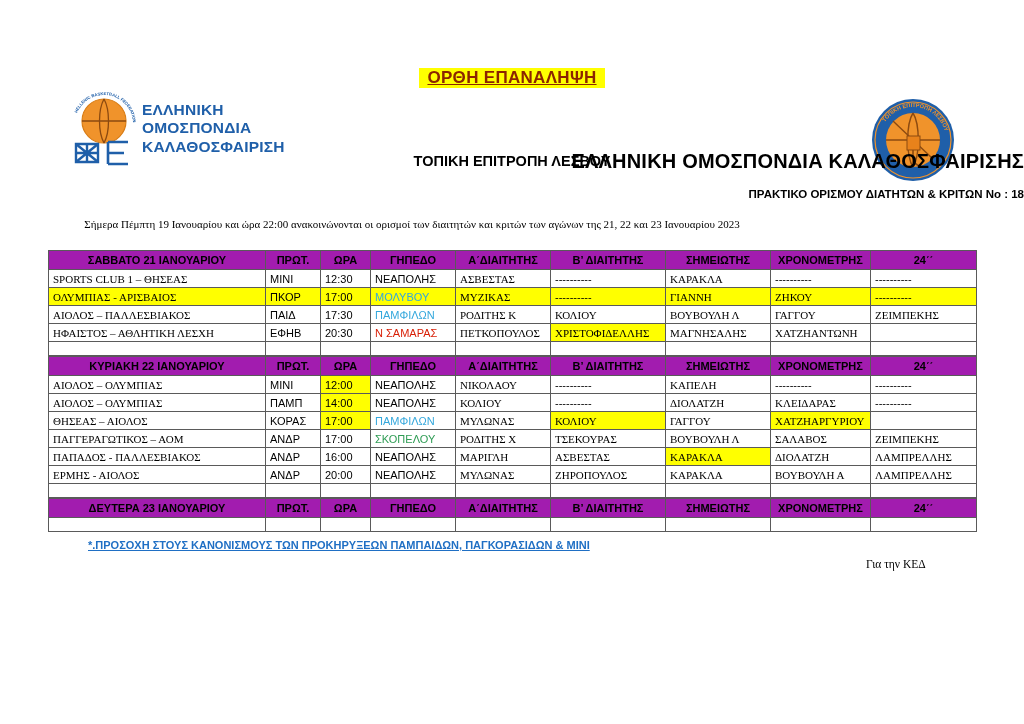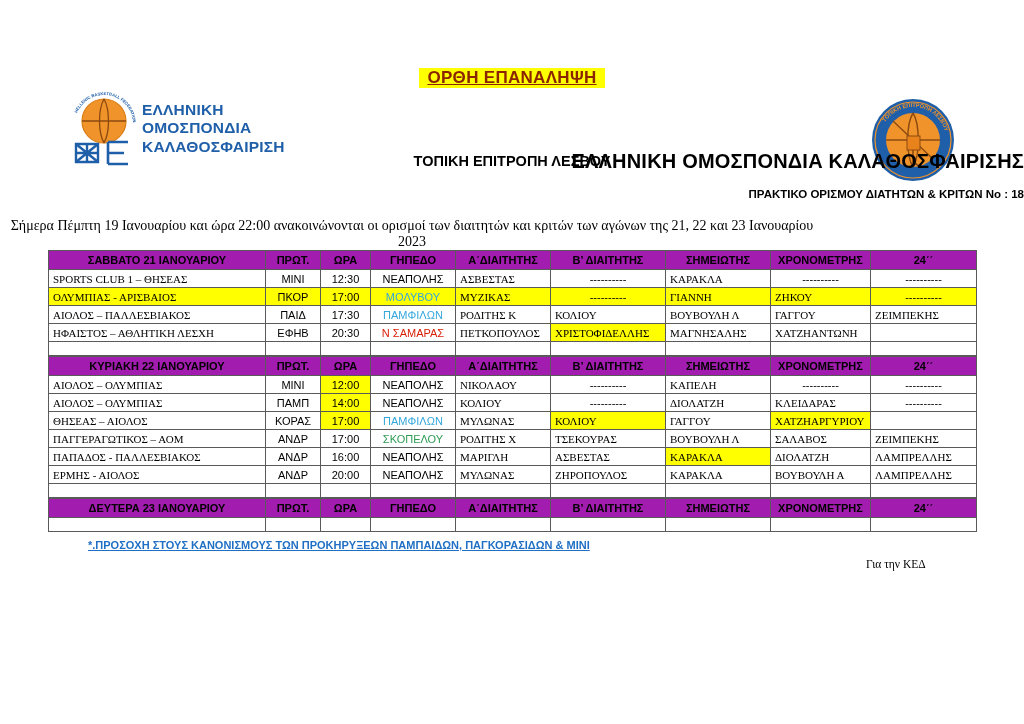--- a/index.html
+++ b/index.html
@@ -69,21 +69,21 @@
     text-align: right;
     font-size: 11.5px;
     font-weight: bold;
   }
   .announce {
     position: absolute;
     top: 218px;
     left: 0;
     width: 824px;
     text-align: center;
-    font-size: 14px;
+    font-size: 11px;
     font-family: "Liberation Serif", serif;
   }
 
   
   .logo-left {
     position: absolute;
     left: 68px;
     top: 88px;
     width: 190px;
     height: 82px;
@@ -140,21 +140,21 @@
     background: #a21caf;
     font-weight: bold;
     text-align: center;
     font-size: 11px;
     height: 18px;
   }
   tr.blank td {
     height: 13px;
     background: #ffffff;
   }
-  td.c { text-align: center; }
+  td.c { }
   td.l { text-align: left; font-family: Liberation Serif, serif; }
   td.hl { background: #FFFF00; }
   td.blue { color: #33A7DC; }
   td.green { color: #2E9C54; }
   td.red { color: #D81E05; }
   .dash { letter-spacing: 0px; }
 
   
   col.c-team { width: 217px; }
   col.c-cat  { width: 55px; }

